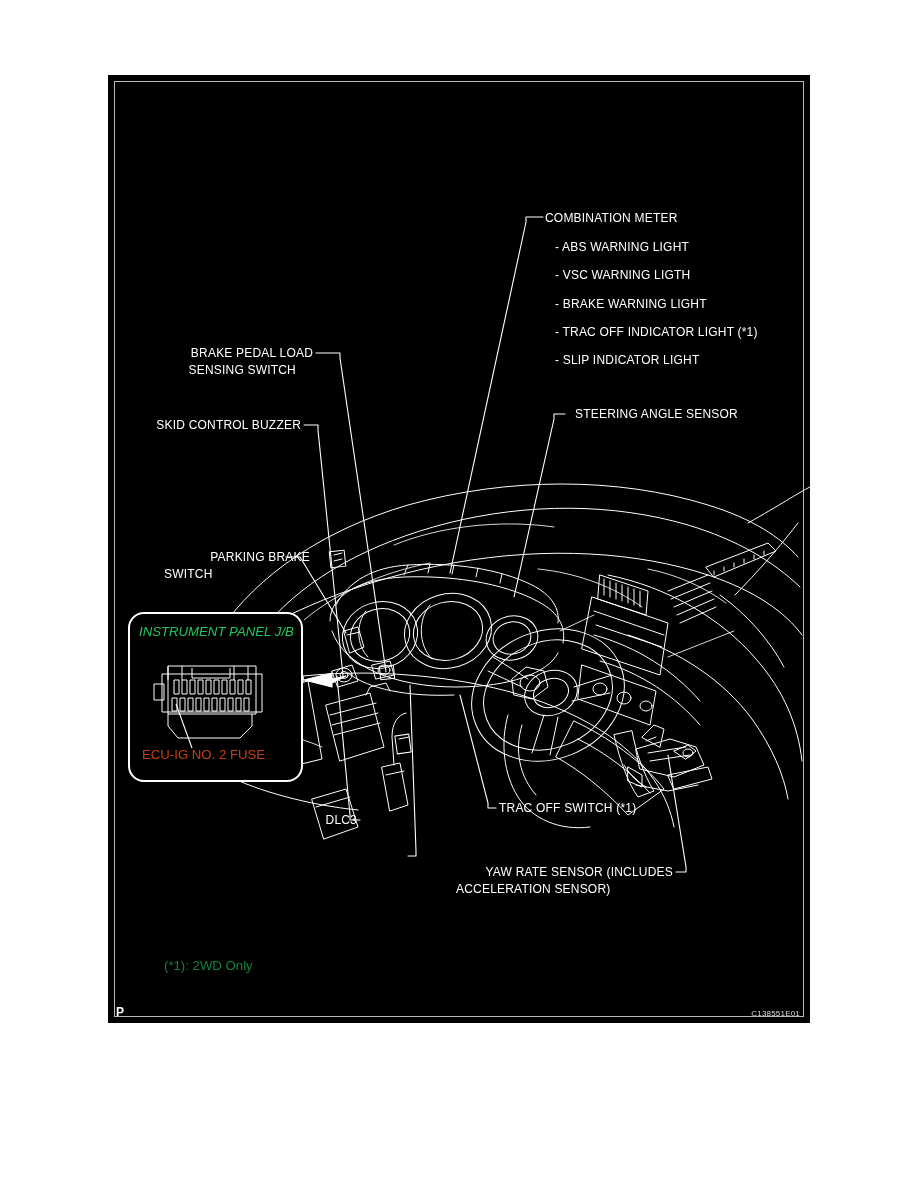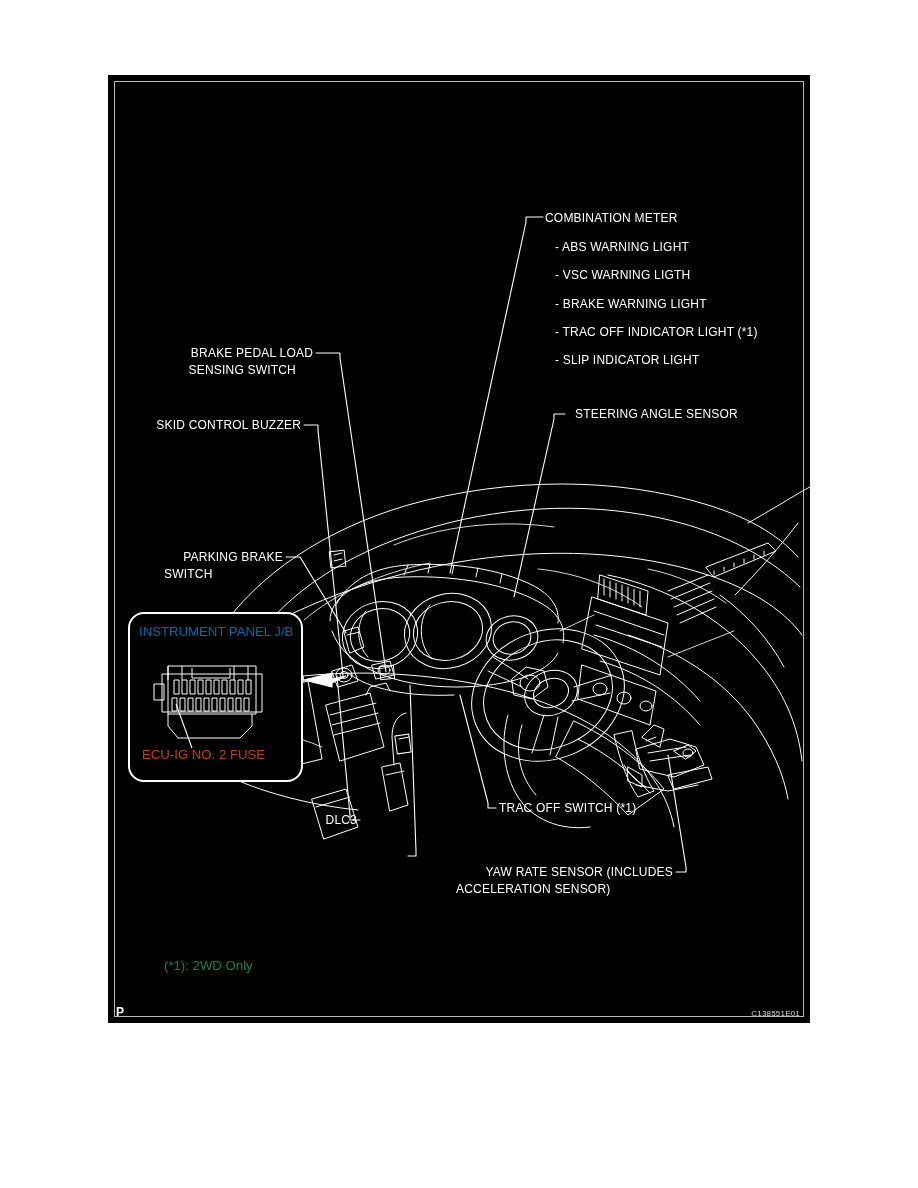--- a/index.html
+++ b/index.html
@@ -69,23 +69,24 @@
     height: 170px;
     border: 2px solid #ffffff;
     border-radius: 16px;
     box-sizing: border-box;
     background: #000;
   }
   #jb-inset-title {
     position: absolute;
     left: 9px;
     top: 10px;
-    color: #0369a1;
+    color: #22c55e;
     font-size: 13.2px;
     white-space: pre;
+    font-style: italic;
   }
   #jb-fuse-label {
     position: absolute;
     left: 12px;
     top: 133px;
     color: #c2410c;
     font-size: 13.2px;
     white-space: pre;
   }
   #jb-art {
@@ -333,21 +334,21 @@
   <div class="lbl" style="left:447px; top:249px;">- TRAC OFF INDICATOR LIGHT (*1)</div>
   <div class="lbl" style="left:447px; top:277px;">- SLIP INDICATOR LIGHT</div>
 
   <div class="lbl" style="left:467px; top:331px;">STEERING ANGLE SENSOR</div>
 
   <div class="lbl r" style="left:0px; top:270px; width:205px;">BRAKE PEDAL LOAD</div>
   <div class="lbl r" style="left:0px; top:287px; width:188px;">SENSING SWITCH</div>
 
   <div class="lbl r" style="left:0px; top:342px; width:193px;">SKID CONTROL BUZZER</div>
 
-  <div class="lbl r" style="left:0px; top:474px; width:175px;">PARKING BRAKE</div>
+  <div class="lbl r" style="left:0px; top:474px; width:175px;padding-left:27px;">PARKING BRAKE</div>
   <div class="lbl" style="left:56px; top:491px;">SWITCH</div>
 
   <div class="lbl r" style="left:0px; top:737px; width:249px;">DLC3</div>
 
 
   <div class="lbl" style="left:391px; top:725px;">TRAC OFF SWITCH (*1)</div>
 
   <div class="lbl r" style="left:300px; top:789px; width:265px;">YAW RATE SENSOR (INCLUDES</div>
   <div class="lbl" style="left:348px; top:806px;">ACCELERATION SENSOR)</div>
 

